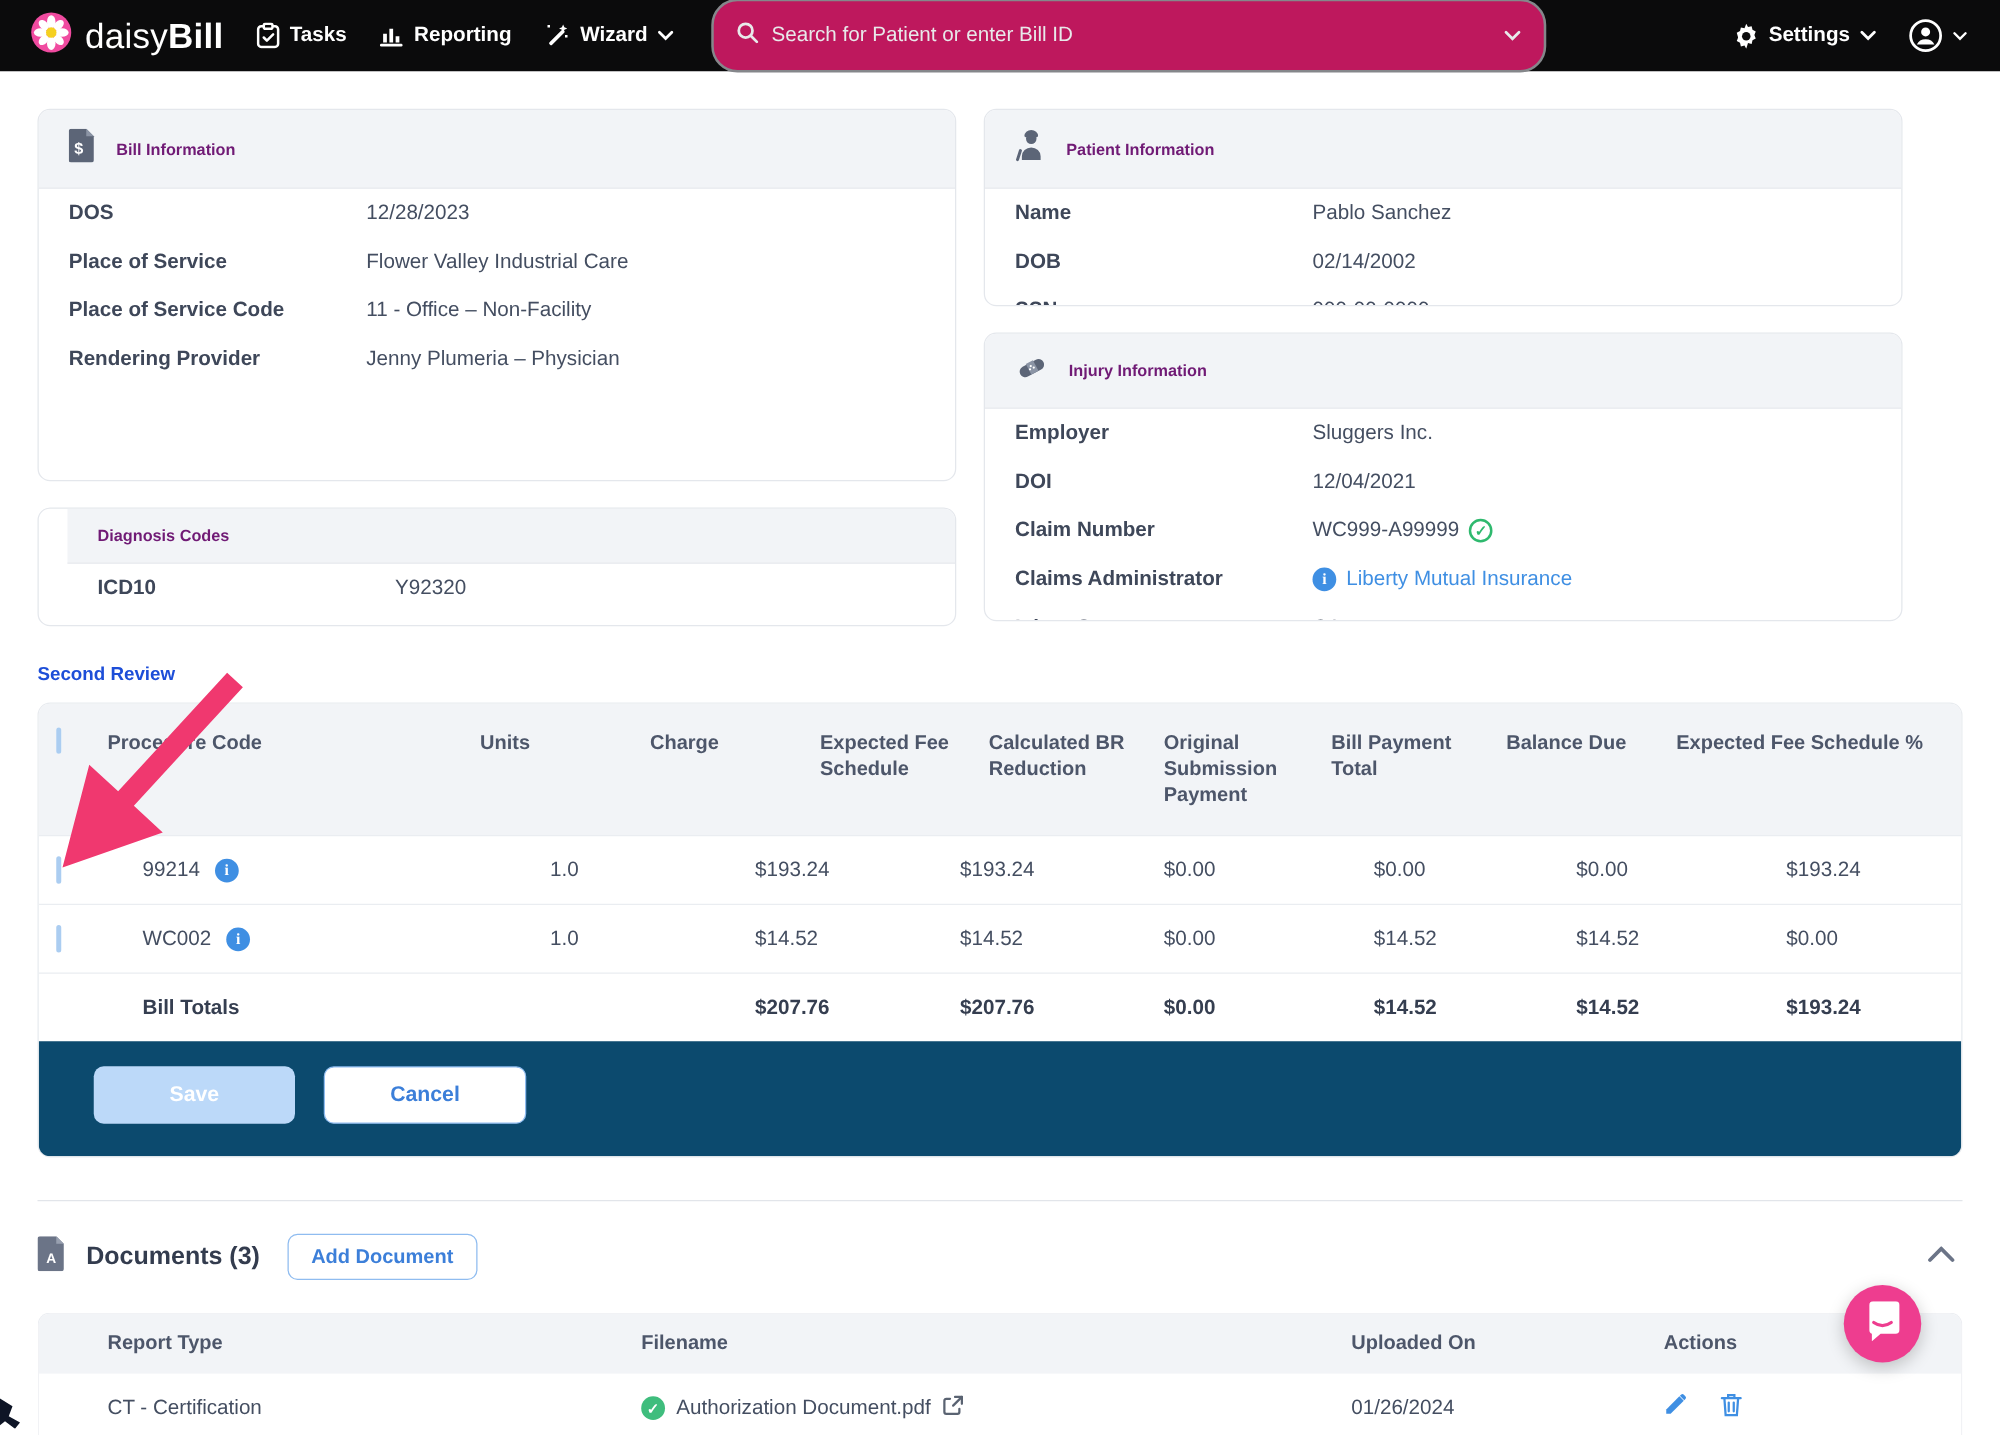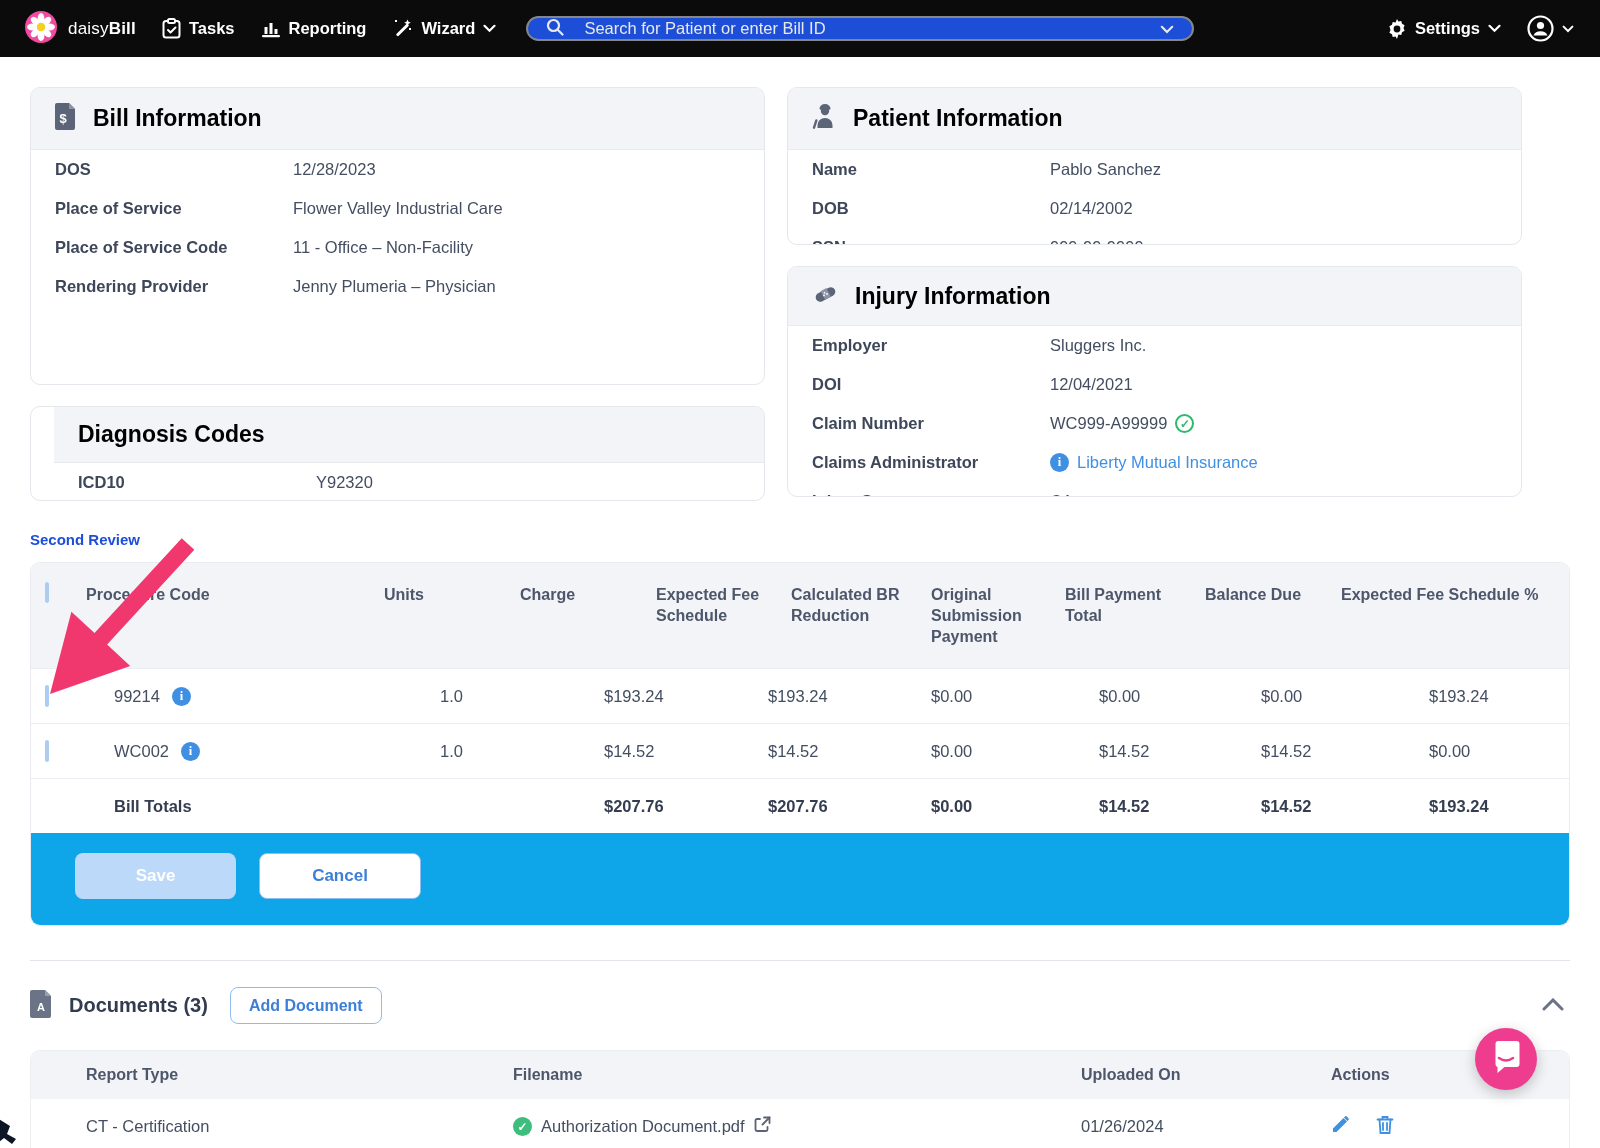--- a/index.html
+++ b/index.html
@@ -10,44 +10,44 @@
     color: #3e4759;
     position: relative;
   }
 
   
   .navbar {
     height: 57px; background: #0b0b0c; display: flex; align-items: center;
     padding: 0 26px 0 24px; gap: 26px; color: #ffffff;
   }
   .brand { display: flex; align-items: center; gap: 10px; cursor: pointer; }
-  .brand-text { font-size: 17px; letter-spacing: .2px; color: #fff; }
+  .brand-text { font-size: 28px; letter-spacing: .2px; color: #fff; }
   .brand-text .bold { font-weight: bold; }
   .nav-item { display: flex; align-items: center; gap: 8px; font-size: 16.5px; font-weight: bold; color: #fff; cursor: pointer; white-space: nowrap; }
   .nav-item svg { display: block; }
   .search-pill {
-    display: flex; align-items: center; gap: 20px;
-    width: 668px; height: 25px; margin-left: 4px;
-    background: #1d4ed8; border: 2px solid #85878b; border-radius: 21px;
+    display: flex; align-items: center; gap: 10px;
+    width: 668px; height: 59px; margin-left: 4px;
+    background: #be185d; border: 2px solid #85878b; border-radius: 21px;
     padding: 0 18px; color: #e8e9ea;
   }
   .search-pill .ph { font-size: 16.5px; color: #e8e9ea; flex: 1; }
   .nav-right { margin-left: auto; display: flex; align-items: center; gap: 26px; }
   .chev { display: inline-block; }
 
   
   .content { padding: 30px 30px 0 30px; }
   .top-grid { display: grid; grid-template-columns: 735px 735px; gap: 22px; }
 
   .card { background: #fff; border: 1px solid #e4e7ec; border-radius: 10px; overflow: hidden; }
   .card-header {
     background: #f2f4f7; padding: 15px 24px; display: flex; align-items: center; gap: 16px;
     border-bottom: 1px solid #e7eaee;
   }
-  .card-title { font-size: 23px; font-weight: bold; color: #000000; }
+  .card-title { font-size: 13px; font-weight: bold; color: #701a75; }
   .field-row { display: flex; align-items: flex-end; padding: 10px 24px; font-size: 16.5px; }
   .field-row:first-of-type { padding-top: 16px; }
   .field-label { flex: 0 0 238px; font-weight: bold; color: #3e4759; }
   .field-value { color: #444e61; display: flex; align-items: center; gap: 8px; }
   .link-blue { color: #3f8fe3; cursor: pointer; }
 
   .bill-card { height: 298px; margin-bottom: 21px; }
   .patient-card { height: 158px; margin-bottom: 21px; }
   .injury-card { height: 231px; }
   .diagnosis-card { height: 95px; padding-left: 23px; }
@@ -80,21 +80,21 @@
   .sr-head { background: #f2f4f7; align-items: start; padding-top: 21px; padding-bottom: 21px; min-height: 100px; }
   .sr-head .hcell { font-size: 16px; font-weight: bold; color: #4d566a; line-height: 1.32; padding-right: 18px; }
   .sr-row { min-height: 55px; border-top: 1px solid #eaedf1; font-size: 16.5px; color: #444e61; gap: 28px; }
   .sr-row .cell { padding-right: 14px; }
   .sr-totals { font-weight: bold; color: #353e50; }
   .code-cell { display: flex; align-items: center; gap: 12px; }
   .checkbox {
     width: 19px; height: 19px; border: 2px solid #abcdf1; border-radius: 4px; background: #fff; cursor: pointer;
   }
   .sr-footer {
-    background: #0ea5e9; padding: 20px 0 26px 44px; display: flex; gap: 23px;
+    background: #0c4a6e; padding: 20px 0 26px 44px; display: flex; gap: 23px;
   }
   .btn { font-size: 17px; font-weight: bold; border-radius: 8px; height: 46px; display: inline-flex; align-items: center; justify-content: center; cursor: pointer; }
   .btn-save { width: 161px; background: #bcd9f9; color: #ffffff; border: none; }
   .btn-cancel { width: 162px; background: #ffffff; color: #3c7fd9; border: 1px solid #8fbcf0; }
 
   
   .docs-section { margin-top: 34px; border-top: 1px solid #e2e5ea; padding-top: 26px; }
   .docs-header { display: flex; align-items: center; gap: 16px; }
   .docs-title { font-size: 20px; font-weight: bold; color: #333c4e; }
   .btn-add { height: 37px; padding: 0 18px; font-size: 16px; font-weight: bold; color: #3c7fd9; background: #fff; border: 1px solid #8fbcf0; border-radius: 8px; margin-left: 6px; cursor: pointer; }

